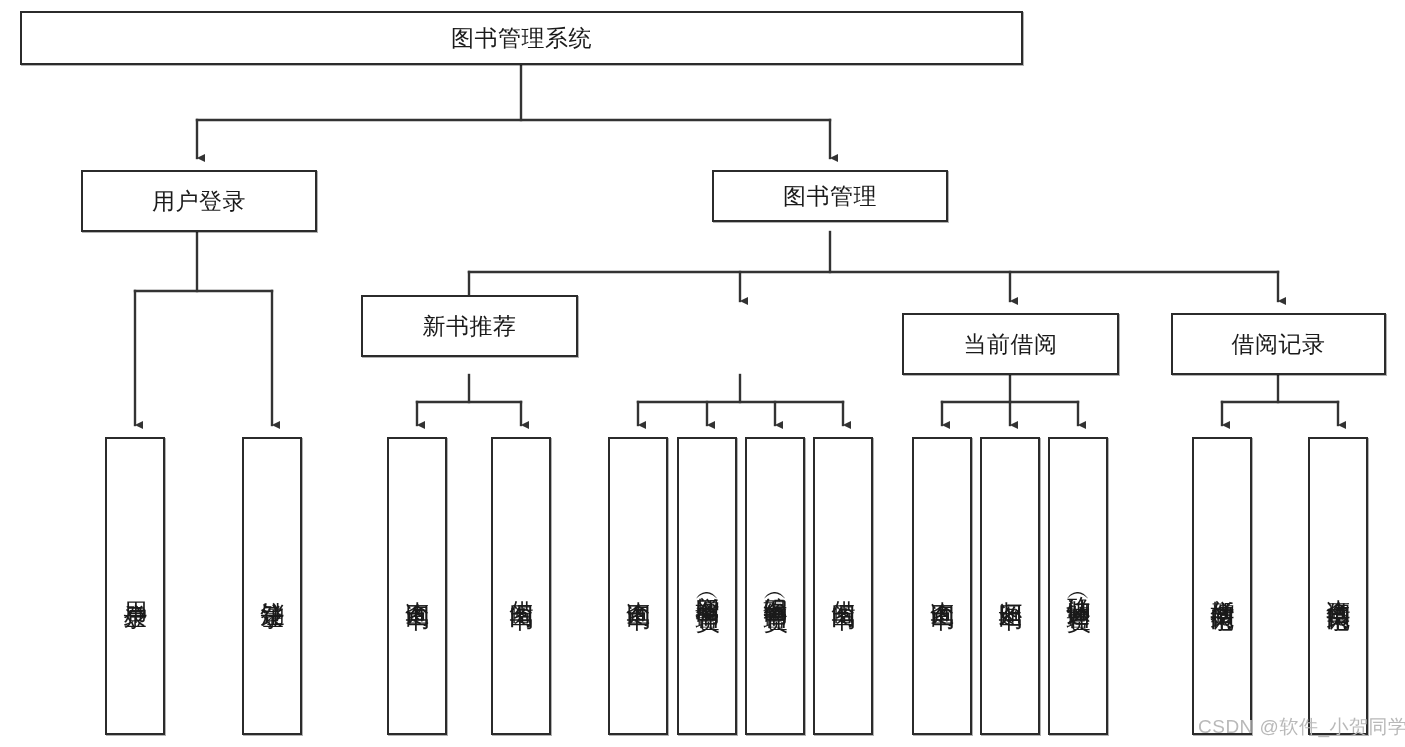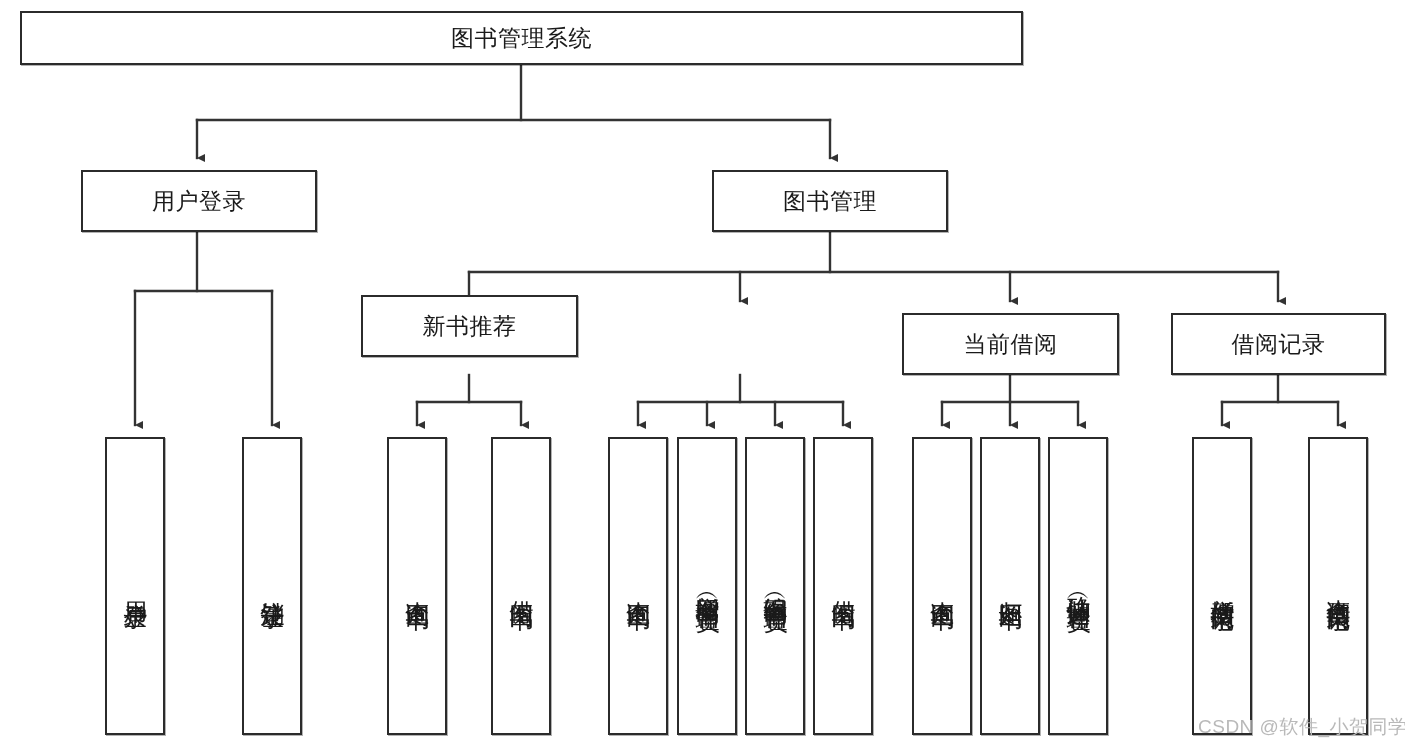--- a/index.html
+++ b/index.html
@@ -129,21 +129,21 @@
     </g>
   </svg>
 
   <div class="node horiz root" style="left:20px; top:11px; width:1003px; height:54px;">
     <span class="label">图书管理系统</span>
   </div>
 
   <div class="node horiz" style="left:81px; top:170px; width:236px; height:62px;">
     <span class="label">用户登录</span>
   </div>
-  <div class="node horiz" style="left:712px; top:170px; width:236px; height:62px;">
+  <div class="node horiz" style="left:712px; top:170px; width:236px; height:52px;">
     <span class="label">图书管理</span>
   </div>
 
   <div class="node horiz" style="left:361px; top:295px; width:217px; height:62px;">
     <span class="label">新书推荐</span>
   </div>
   <div class="node horiz" style="left:1171px; top:313px; width:215px; height:62px;">
     <span class="label">借阅记录</span>
   </div>
   <div class="node horiz" style="left:902px; top:313px; width:217px; height:62px;">

